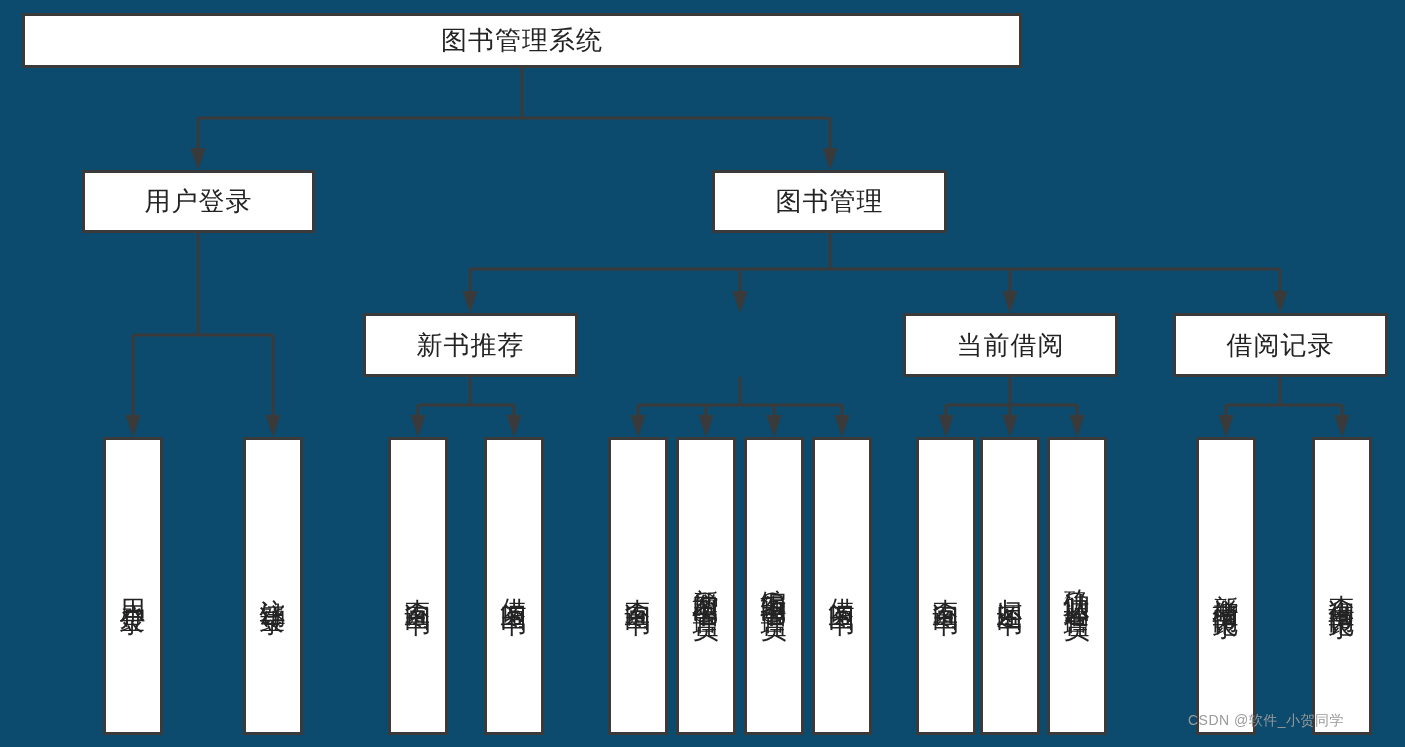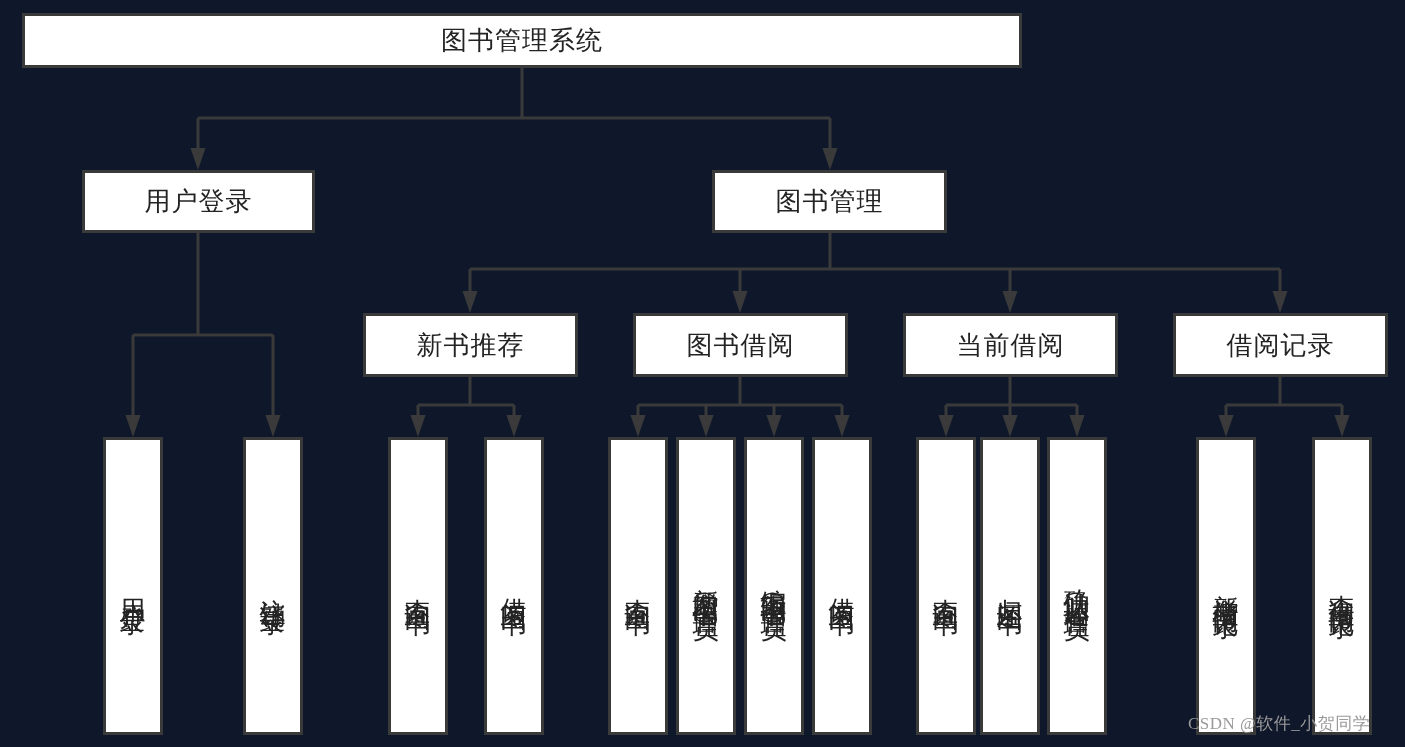--- a/index.html
+++ b/index.html
@@ -1,20 +1,20 @@
 <!DOCTYPE html>
 <html><head>
 <meta charset="utf-8">
 <style>
   html, body { margin: 0; padding: 0; background: #ffffff; }
   #canvas {
     position: relative;
     width: 1405px;
     height: 747px;
-    background: #0f172a;
+    background: #0c4a6e;
     font-family: "Liberation Sans", sans-serif;
     overflow: hidden;
   }
   #connectors {
     position: absolute;
     left: 0; top: 0;
     width: 1405px; height: 747px;
   }
   .node {
     position: absolute;
@@ -41,25 +41,24 @@
     writing-mode: vertical-rl;
     text-orientation: mixed;
     letter-spacing: 4px;
     line-height: 1;
     white-space: nowrap;
   }
   .watermark {
     position: absolute;
     left: 1188px;
     top: 712px;
-    font-size: 17px;
+    font-size: 14px;
     color: #9a9a9a;
     letter-spacing: 0.5px;
     white-space: nowrap;
-    font-family: Liberation Serif, serif;
   }
   svg line, svg path { stroke: #3a3a3a; stroke-width: 3; fill: none; }
   svg polygon { fill: #3a3a3a; stroke: none; }
 </style>
 </head>
 <body>
 
 <div id="canvas">
 
   <svg id="connectors" viewBox="0 0 1405 747" xmlns="http://www.w3.org/2000/svg">
@@ -145,23 +144,20 @@
   <div class="node hnode lvl2" style="left:82px;width:233px">
     <span>用户登录</span>
   </div>
   <div class="node hnode lvl3" style="left:363px">
     <span>新书推荐</span>
   </div>
 
   <div class="node hnode lvl2" style="left:712px;width:235px">
     <span>图书管理</span>
   </div>
-  <div class="node hnode lvl3" style="left:633px">
-    <span>图书借阅</span>
-  </div>
   <div class="node hnode lvl3" style="left:1173px">
     <span>借阅记录</span>
   </div>
   <div class="node hnode lvl3" style="left:903px">
     <span>当前借阅</span>
   </div>
 
   <div class="node leaf" style="left:103px">
     <span class="vtext">用户登录</span>
   </div>

